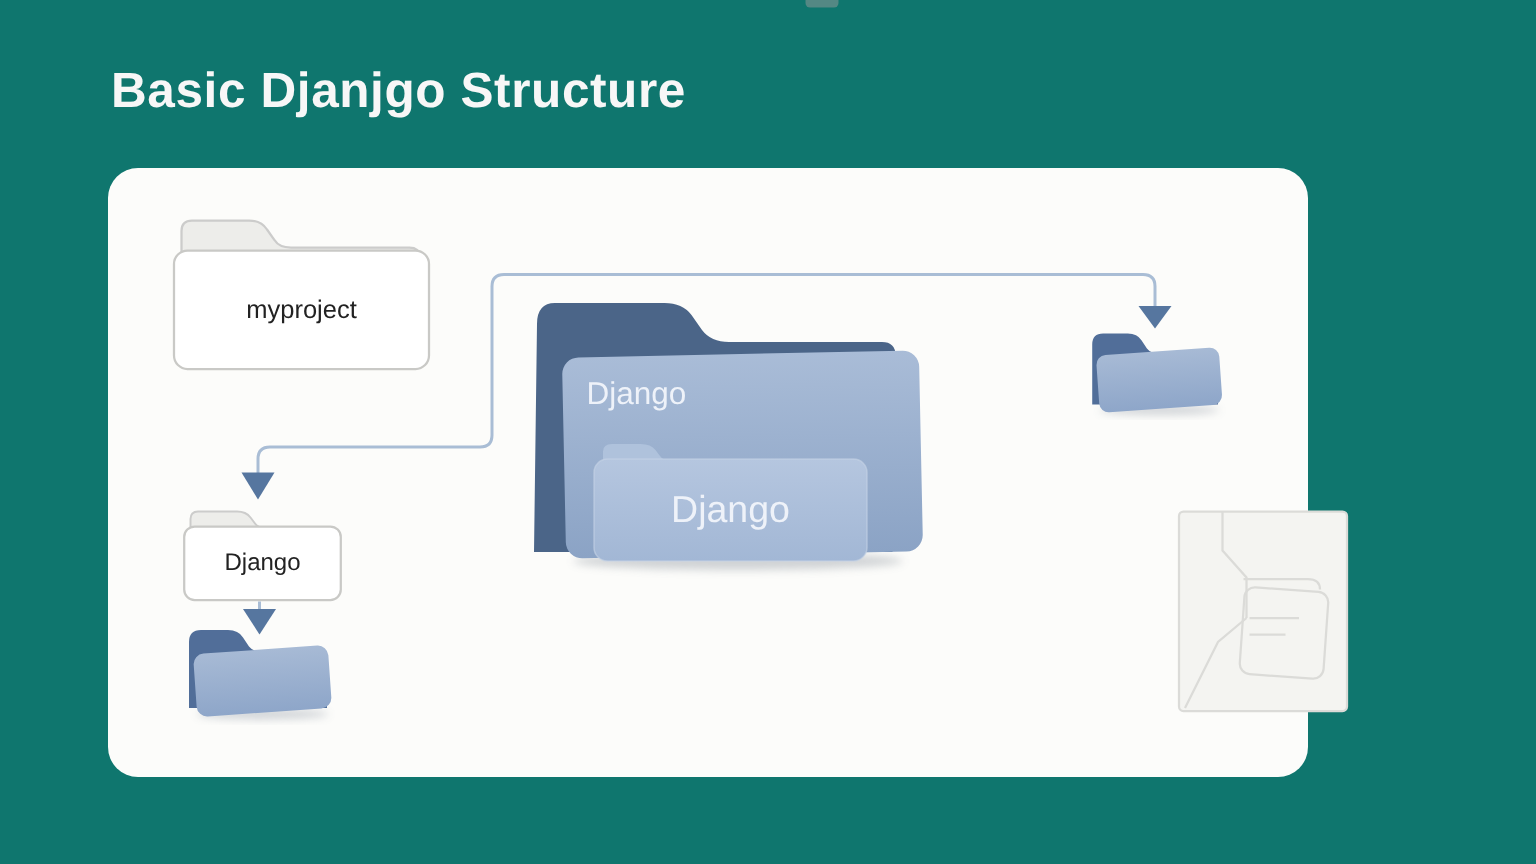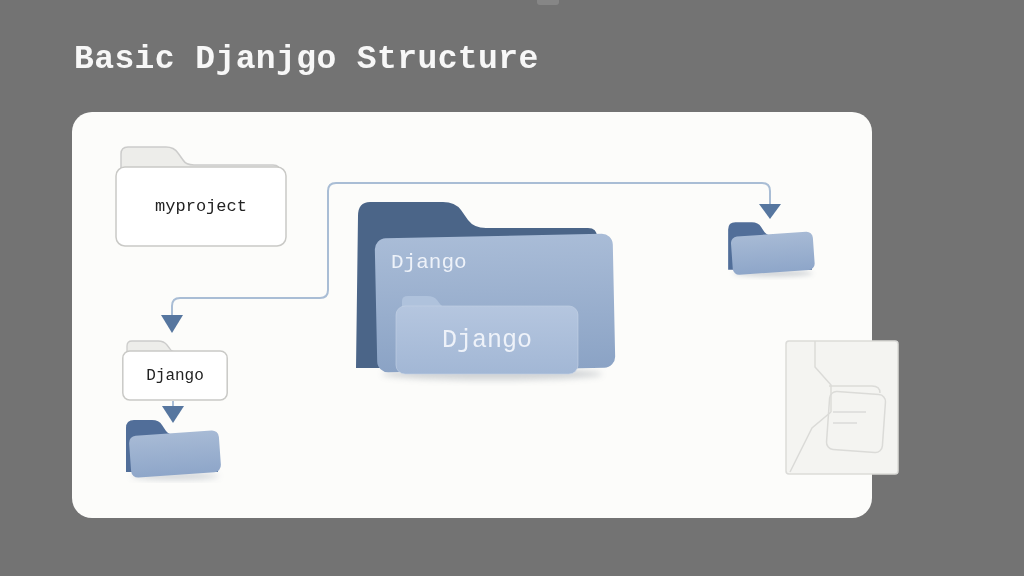--- a/index.html
+++ b/index.html
@@ -1,18 +1,18 @@
 <!DOCTYPE html>
 <html><head>
 <meta charset="utf-8">
 <style>
   html,body{margin:0;padding:0;background:#000;}
   #screen{
     position:relative;width:1024px;height:576px;overflow:hidden;
-    background:#737373;font-family:Liberation Mono, monospace;
+    background:#0f766e;font-family:Liberation Sans, sans-serif;
   }
   .title{
     position:absolute;left:74px;top:41px;
     font-size:33px;font-weight:600;letter-spacing:.4px;color:#f7f7f7;
   }
   .top-artifact{
     position:absolute;left:537px;top:0;width:22px;height:5px;
     background:#9a9a9a;opacity:.5;border-radius:0 0 3px 3px;
   }
   .panel{

